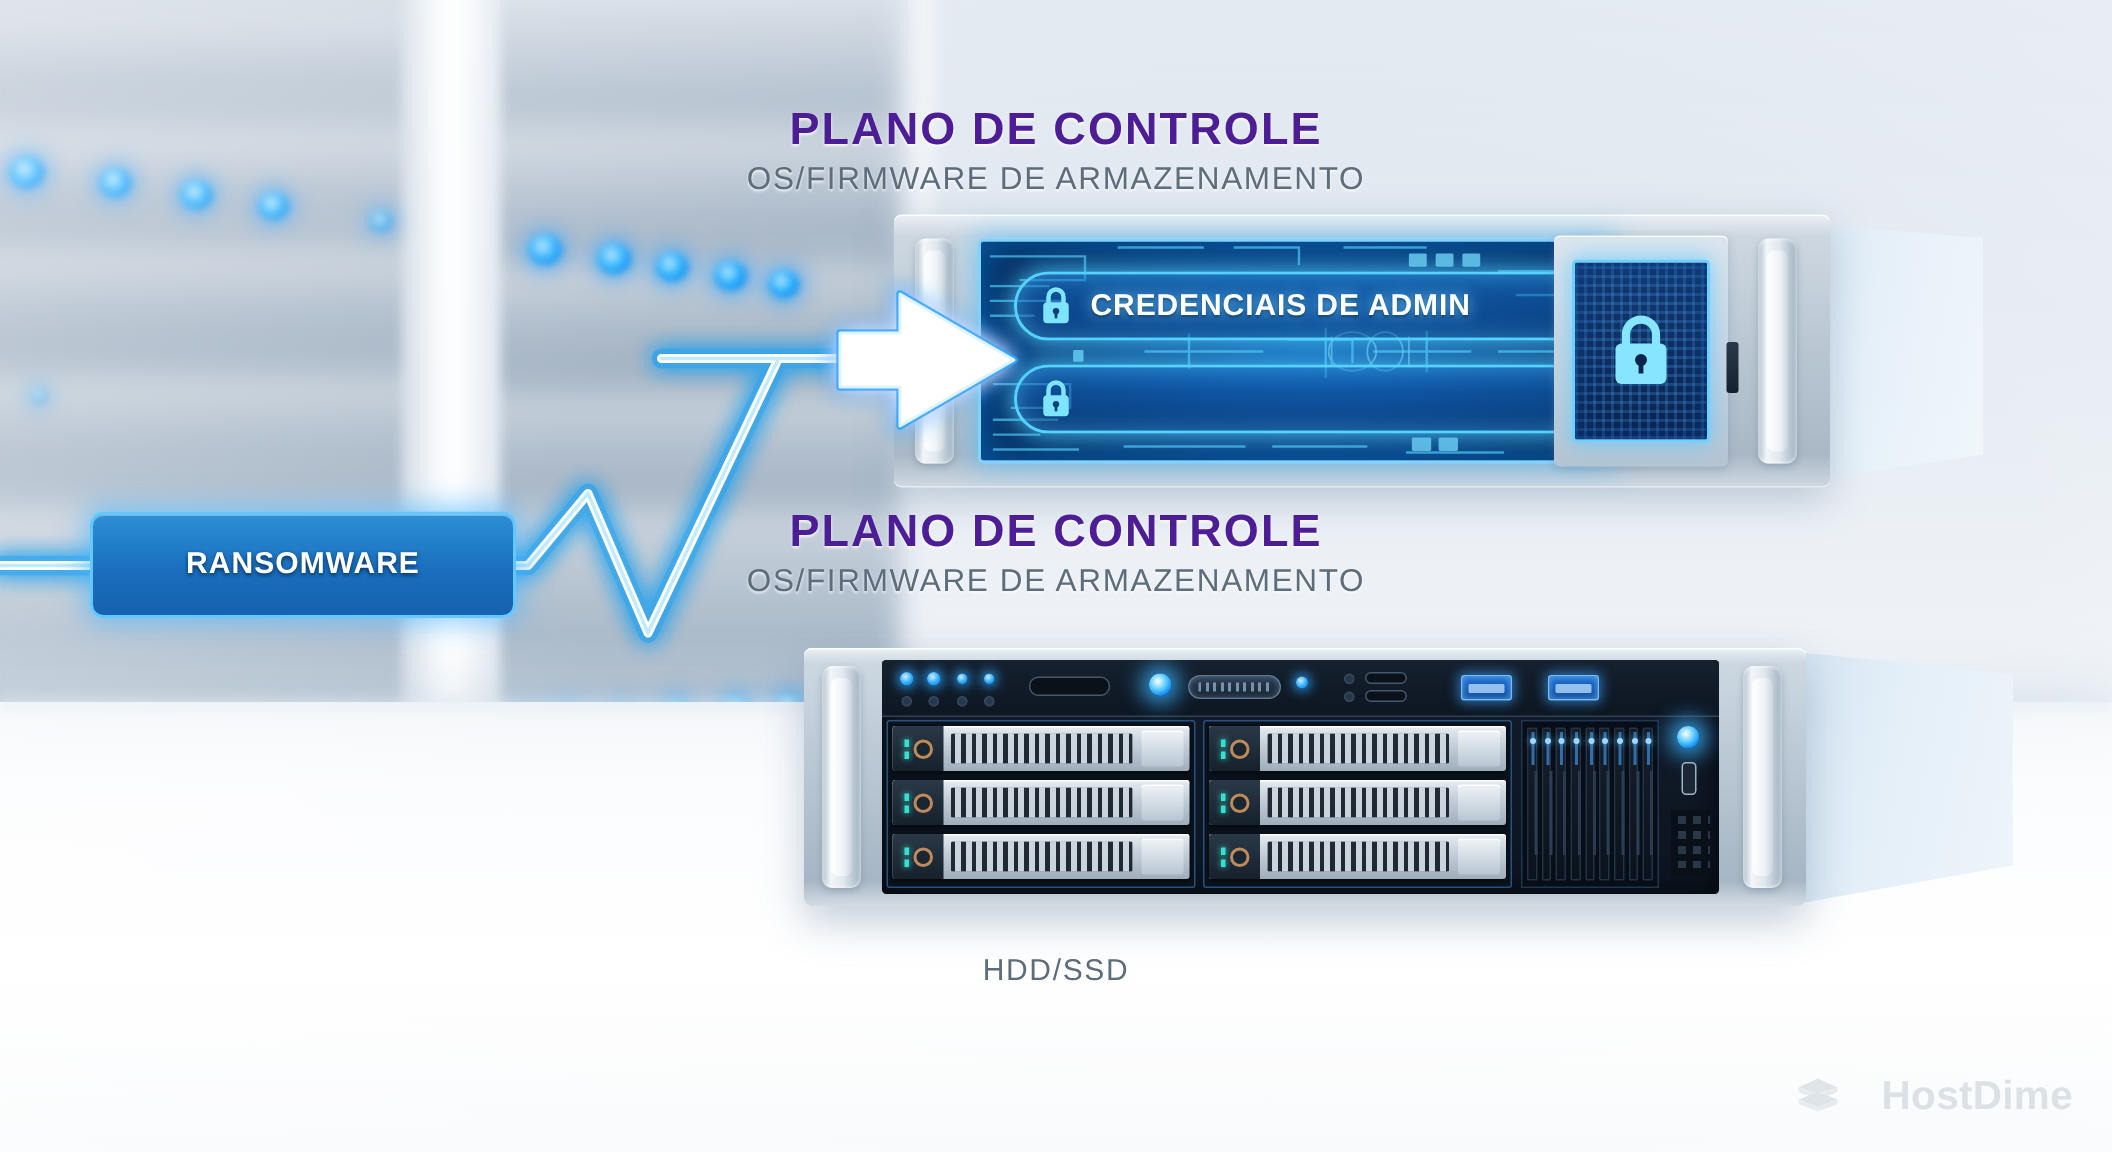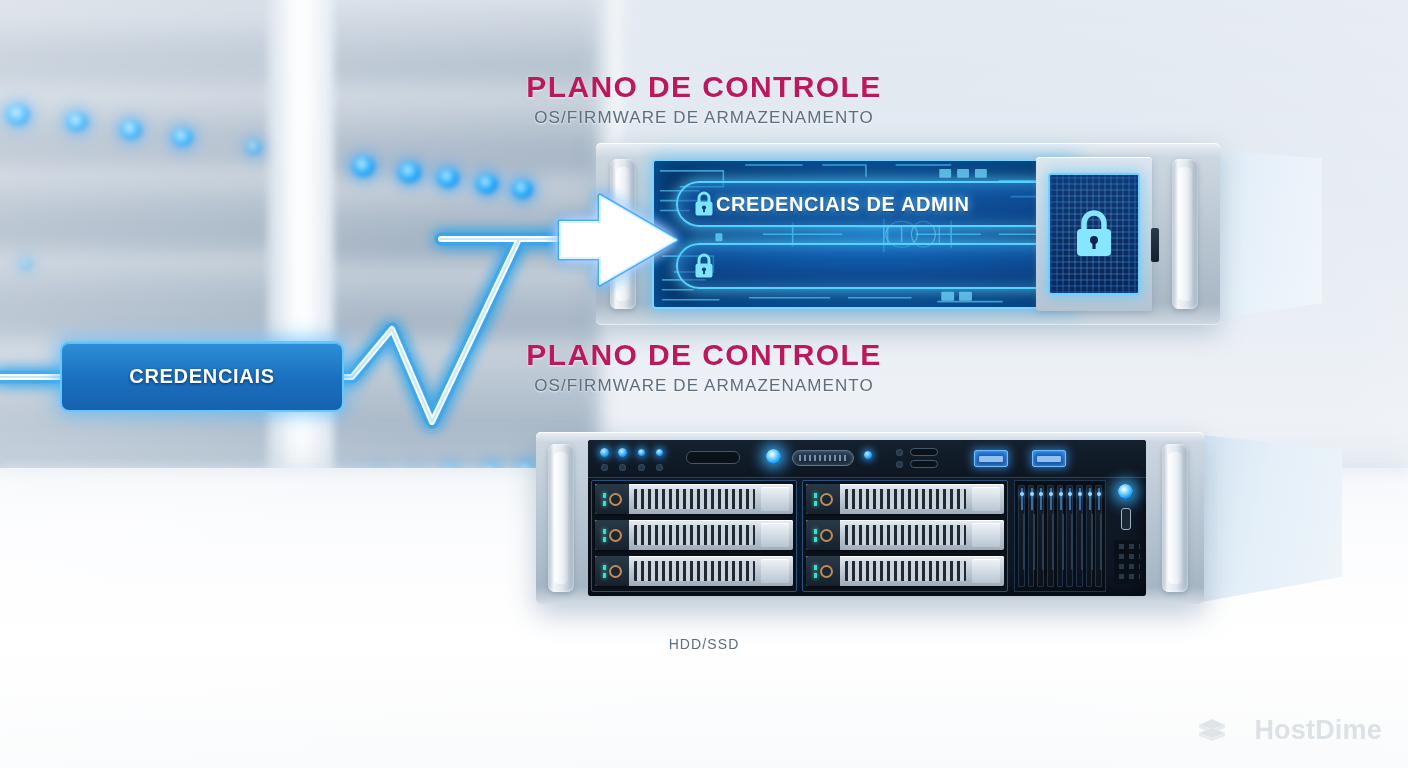--- a/index.html
+++ b/index.html
@@ -59,33 +59,33 @@
   .vignette{
     position:absolute; inset:0;
     background:radial-gradient(ellipse at 60% 45%, rgba(255,255,255,0) 40%, rgba(255,255,255,.45) 100%);
     pointer-events:none;
   }
 
   
   .caption{ position:absolute; text-align:center; width:100%; left:0; pointer-events:none; }
   .cap-title{
     font-size:30px; font-weight:bold; letter-spacing:1.4px;
-    color:#be185d;
+    color:#4c1d95;
     text-shadow:0 1px 2px rgba(255,255,255,.85);
   }
   .cap-sub{
-    font-size:17px; font-weight:400; letter-spacing:1.1px;
+    font-size:21px; font-weight:400; letter-spacing:1.1px;
     color:#5d6d7b; margin-top:4px;
     text-shadow:0 1px 2px rgba(255,255,255,.85);
   }
   #cap-top  { top:70px; }
   #cap-mid  { top:338px; }
   #cap-bot  { top:632px; }
   #cap-bot .cap-title{ font-size:31px; }
-  #cap-bot .cap-sub{ font-size:14px; }
+  #cap-bot .cap-sub{ font-size:20px; }
 
   
   .server-top{
     position:absolute; left:596px; top:143px; width:624px; height:182px;
   }
   .srv-side-top{
     position:absolute; left:600px; top:150px;
     width:108px; height:170px;
     background:linear-gradient(100deg,#d6e6f2 0%, #e6f1f9 45%, #f1f7fb 100%);
     transform-origin: left center;
@@ -127,21 +127,21 @@
     box-shadow:0 0 18px 3px rgba(70,190,255,.55), inset 0 0 28px rgba(0,130,230,.65);
     overflow:hidden;
   }
   .circuit{ position:absolute; inset:0; opacity:.85; }
   .pill{
     position:absolute; left:22px; right:14px; height:46px;
     border:2px solid #55d2ff;
     border-radius:23px;
     background:linear-gradient(180deg, rgba(20,110,200,.55), rgba(8,60,130,.55));
     box-shadow:0 0 14px 2px rgba(80,210,255,.75), inset 0 0 16px rgba(90,210,255,.45);
-    display:flex; align-items:center; padding-left:14px;
+    display:flex; align-items:center; gap:11px; padding-left:14px;
   }
   .pill.p1{ top:20px; }
   .pill.p2{ bottom:18px; }
   .pill-text{
     color:#ffffff; font-size:20px; font-weight:bold; letter-spacing:.6px;
     text-shadow:0 0 10px rgba(120,215,255,.95), 0 1px 2px rgba(0,30,70,.9);
     white-space:nowrap;
   }
   .lock-sm{ width:24px; height:26px; flex:0 0 auto; }
 
@@ -655,21 +655,21 @@
 
     <g filter="url(#neon)">
       <path d="M600 196 L676 240 L600 284 L600 258 L560 258 L560 222 L600 222 Z" fill="#ffffff" stroke="#2aa8ff" stroke-width="5" stroke-linejoin="round" opacity=".9"></path>
     </g>
     <g>
       <path d="M600 196 L676 240 L600 284 L600 258 L560 258 L560 222 L600 222 Z" fill="#ffffff" stroke="#dff3ff" stroke-width="2" stroke-linejoin="round"></path>
     </g>
   </svg>
 
   <div class="attack-label">
-    <span>CREDENCIAIS</span>
+    <span>RANSOMWARE</span>
   </div>
 
   <div class="caption" id="cap-top">
     <div class="cap-title">PLANO DE CONTROLE</div>
     <div class="cap-sub">OS/FIRMWARE DE ARMAZENAMENTO</div>
   </div>
 
   <div class="caption" id="cap-mid">
     <div class="cap-title">PLANO DE CONTROLE</div>
     <div class="cap-sub">OS/FIRMWARE DE ARMAZENAMENTO</div>

